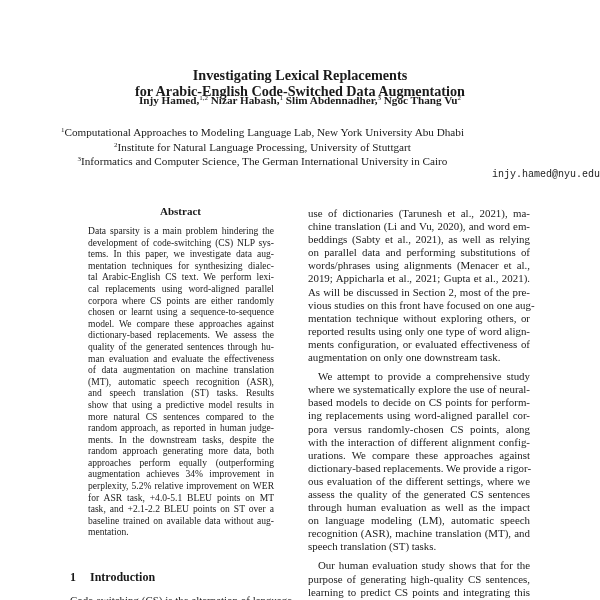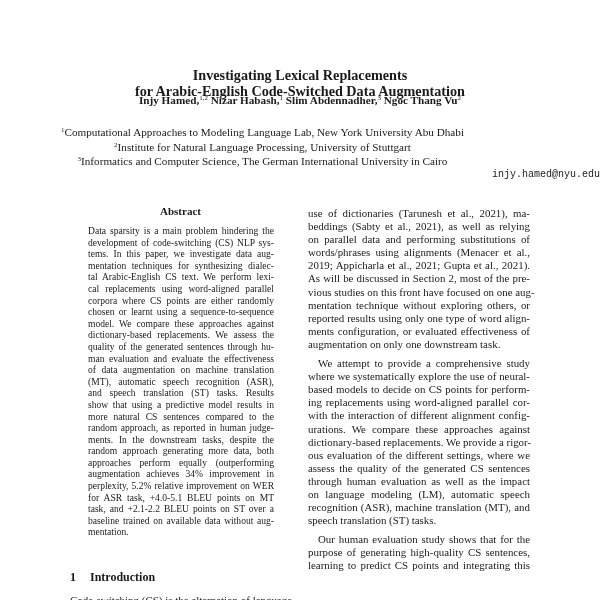--- a/index.html
+++ b/index.html
@@ -78,37 +78,39 @@
   <span class="num">1</span><span>Introduction</span>
 </div>
 
 <div class="abs col1-body" id="col1-body">
     <span class="line" style="height: 13.1px;">Code-switching (CS) is the alternation of language</span>
   </div>
 
 <div class="abs col2" id="col2-body">
     <div>
       <span class="line">use of dictionaries (Tarunesh et al., 2021), ma-</span>
+      <span class="line">chine translation (Li and Vu, 2020), and word em-</span>
       <span class="line">beddings (Sabty et al., 2021), as well as relying</span>
       <span class="line">on parallel data and performing substitutions of</span>
       <span class="line">words/phrases using alignments (Menacer et al.,</span>
       <span class="line">2019; Appicharla et al., 2021; Gupta et al., 2021).</span>
       <span class="line">As will be discussed in Section 2, most of the pre-</span>
       <span class="line">vious studies on this front have focused on one aug-</span>
       <span class="line">mentation technique without exploring others, or</span>
       <span class="line">reported results using only one type of word align-</span>
       <span class="line">ments configuration, or evaluated effectiveness of</span>
       <span class="line last">augmentation on only one downstream task.</span>
     </div>
     <div class="para-gap"></div>
     <div>
       <span class="line indent">We attempt to provide a comprehensive study</span>
       <span class="line">where we systematically explore the use of neural-</span>
       <span class="line">based models to decide on CS points for perform-</span>
       <span class="line">ing replacements using word-aligned parallel cor-</span>
+      <span class="line">pora versus randomly-chosen CS points, along</span>
       <span class="line">with the interaction of different alignment config-</span>
       <span class="line">urations. We compare these approaches against</span>
       <span class="line">dictionary-based replacements. We provide a rigor-</span>
       <span class="line">ous evaluation of the different settings, where we</span>
       <span class="line">assess the quality of the generated CS sentences</span>
       <span class="line">through human evaluation as well as the impact</span>
       <span class="line">on language modeling (LM), automatic speech</span>
       <span class="line">recognition (ASR), machine translation (MT), and</span>
       <span class="line last">speech translation (ST) tasks.</span>
     </div>

